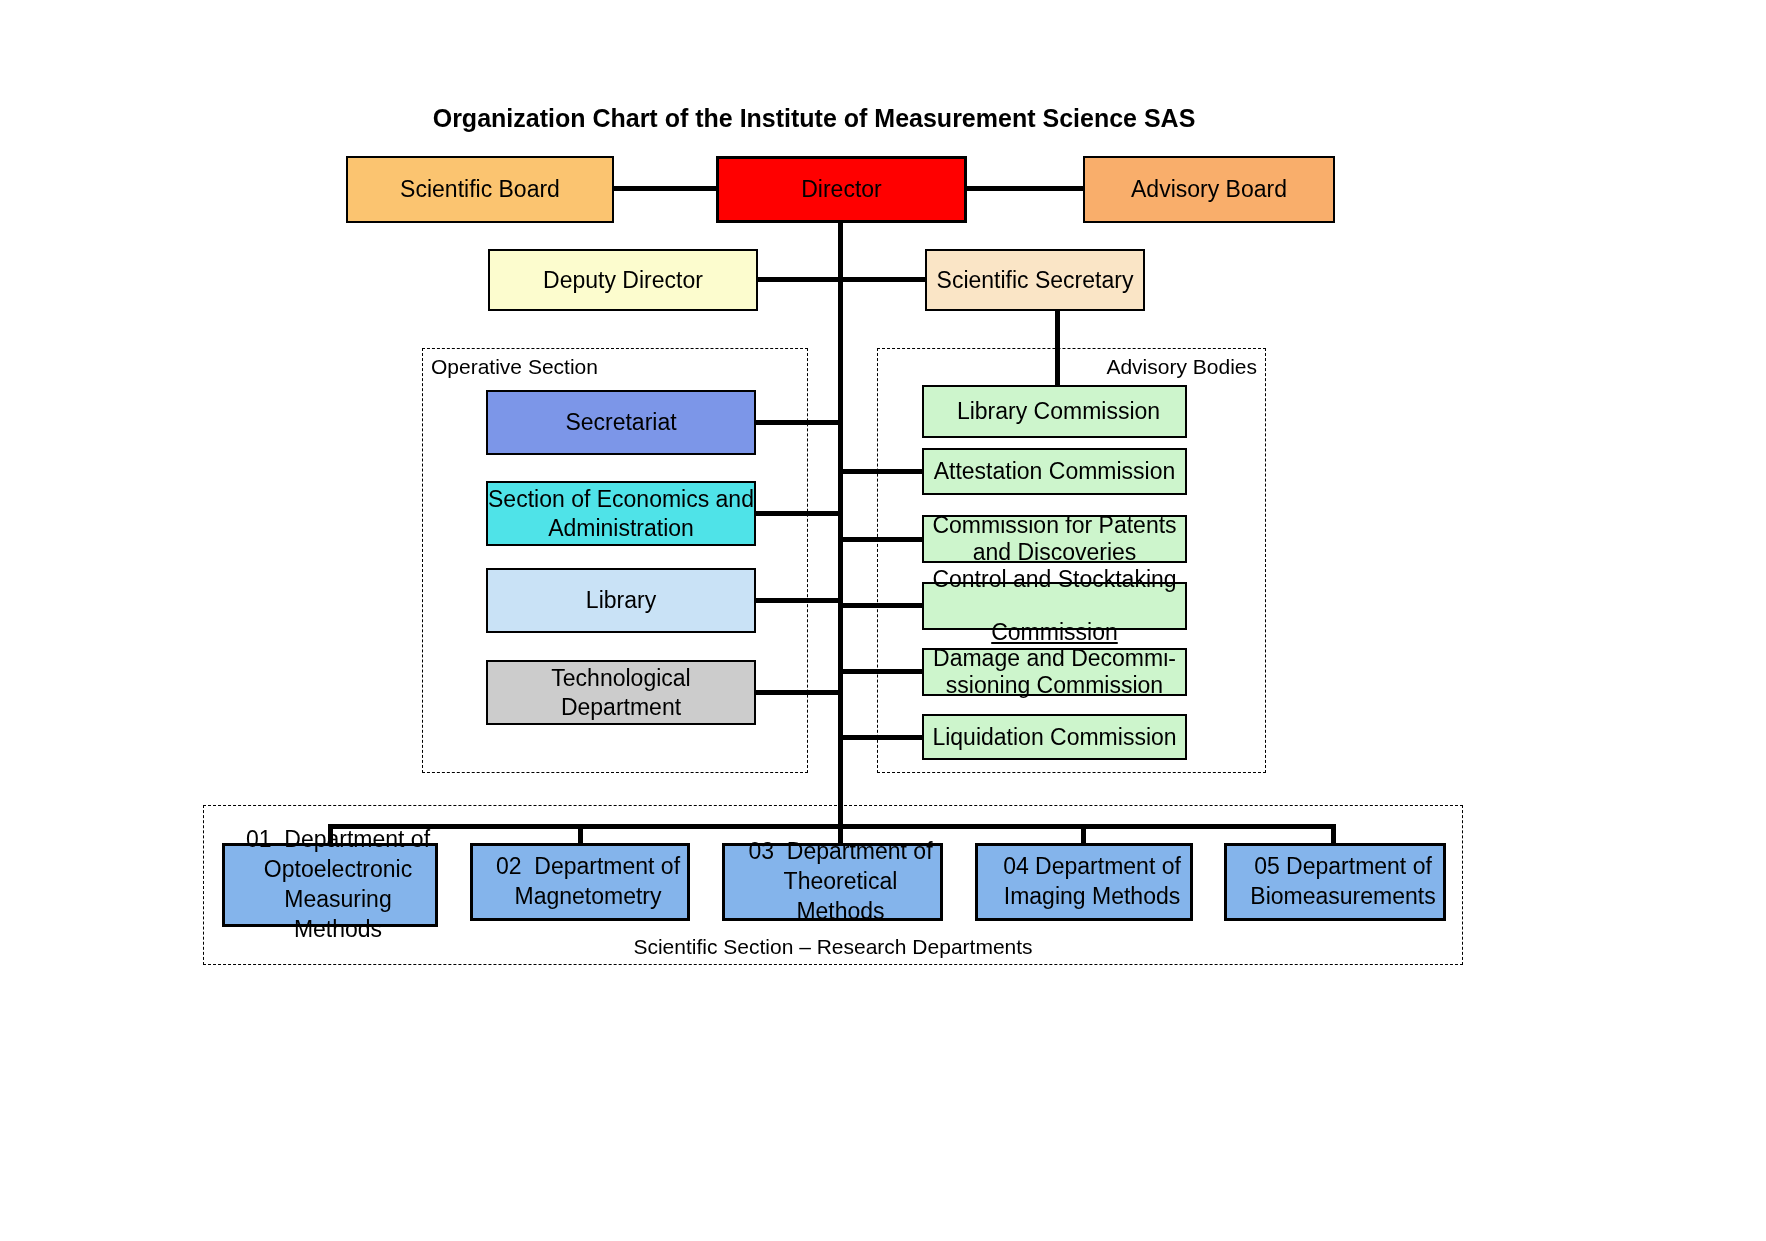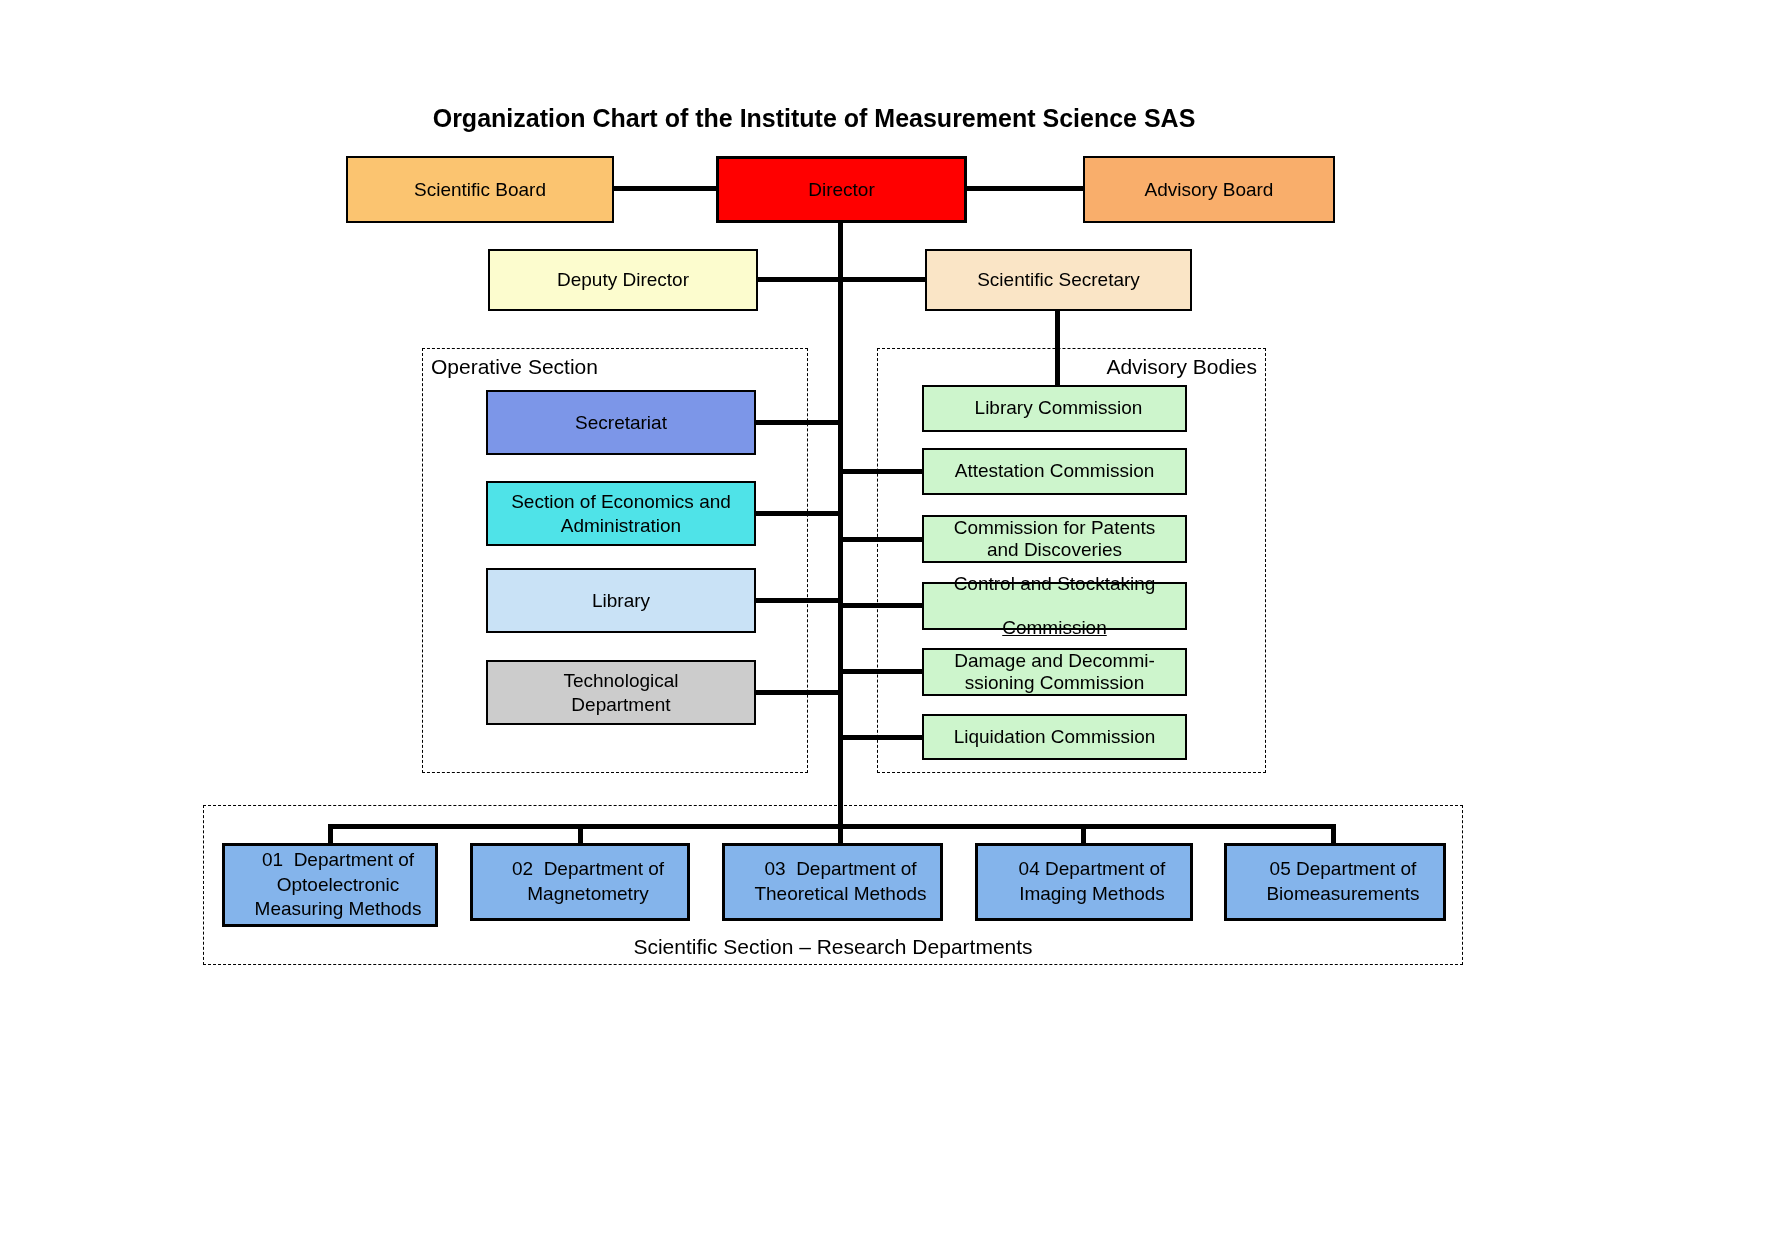--- a/index.html
+++ b/index.html
@@ -7,48 +7,48 @@
     position:relative; width:1766px; height:1241px; background:#ffffff;
     font-family:"Liberation Sans", sans-serif; color:#000;
   }
   .title {
     position:absolute; left:414px; top:104px; width:800px;
     text-align:center; font-size:25px; font-weight:bold; white-space:nowrap;
   }
   .box {
     position:absolute; box-sizing:border-box; border:2px solid #000;
     display:flex; align-items:center; justify-content:center;
-    text-align:center; font-size:19px; line-height:1.25;
+    text-align:center; font-size:23px; line-height:1.25;
     white-space:pre-line;
   }
   .line { position:absolute; background:#000; }
   .dashed { position:absolute; box-sizing:border-box; border:1px dashed #000; }
   .sec-label { position:absolute; font-size:21px; white-space:nowrap; }
   .ul { text-decoration:underline; }
 
   
   #sb  { left:346px;  top:156px; width:268px; height:67px; background:#FBC470; }
   #dir { left:716px;  top:156px; width:251px; height:67px; background:#FF0000; border-width:3px; }
   #ab  { left:1083px; top:156px; width:252px; height:67px; background:#F9AE6B; }
   #dd  { left:488px;  top:249px; width:270px; height:62px; background:#FCFCCE; }
-  #ss  { left:925px;  top:249px; width:267px; height:62px; background:#FAE5C6; }
+  #ss  { left:925px;  top:249px; width:220px; height:62px; background:#FAE5C6; }
 
   
   #op-sec { left:422px; top:348px; width:386px; height:425px; }
   #op-sec .sec-label { left:8px; top:6px; }
   #secr { left:486px; top:390px; width:270px; height:65px; background:#7C96E8; }
   #econ { left:486px; top:481px; width:270px; height:65px; background:#4FE3E8; }
   #lib  { left:486px; top:568px; width:270px; height:65px; background:#C9E2F6; }
   #tech { left:486px; top:660px; width:270px; height:65px; background:#CCCCCC; }
 
   
   #adv-sec { left:877px; top:348px; width:389px; height:425px; }
   #adv-sec .sec-label { right:8px; top:6px; }
   .commission { left:922px; width:265px; background:#CDF5CC; line-height:1.17; }
-  #c1 { top:385px; height:47px;padding-left:8px; }
+  #c1 { top:385px; height:53px;padding-left:8px; }
   #c2 { top:448px; height:47px; }
   #c3 { top:515px; height:48px; }
   #c4 { top:582px; height:48px; }
   #c5 { top:648px; height:48px; }
   #c6 { top:714px; height:46px; }
 
   
   #sci-sec { left:203px; top:805px; width:1260px; height:160px; }
   #sci-sec .sec-label { left:0; right:0; bottom:5px; text-align:center; }
   .dept { top:843px; background:#84B4EB; border-width:3px; line-height:1.3;padding-left:16px; }

